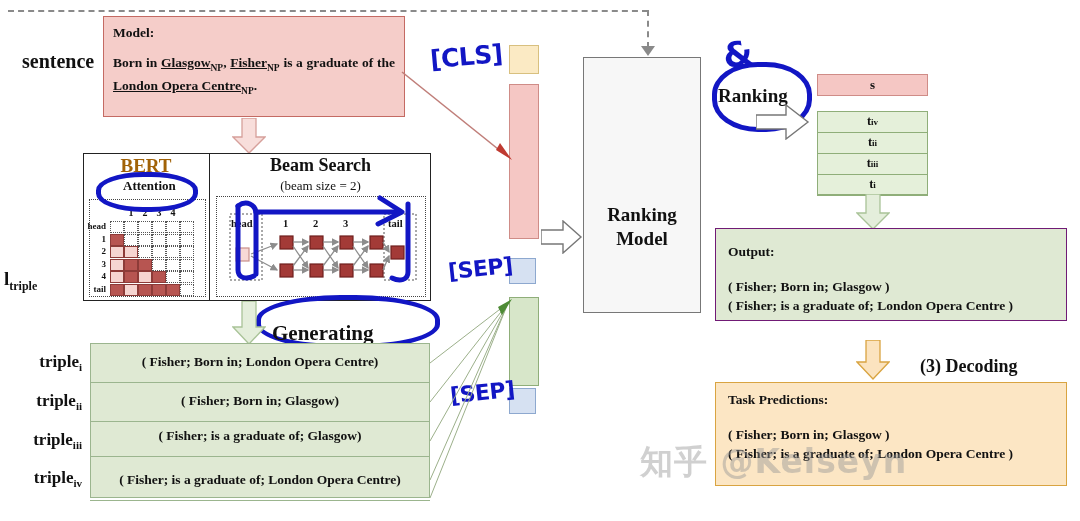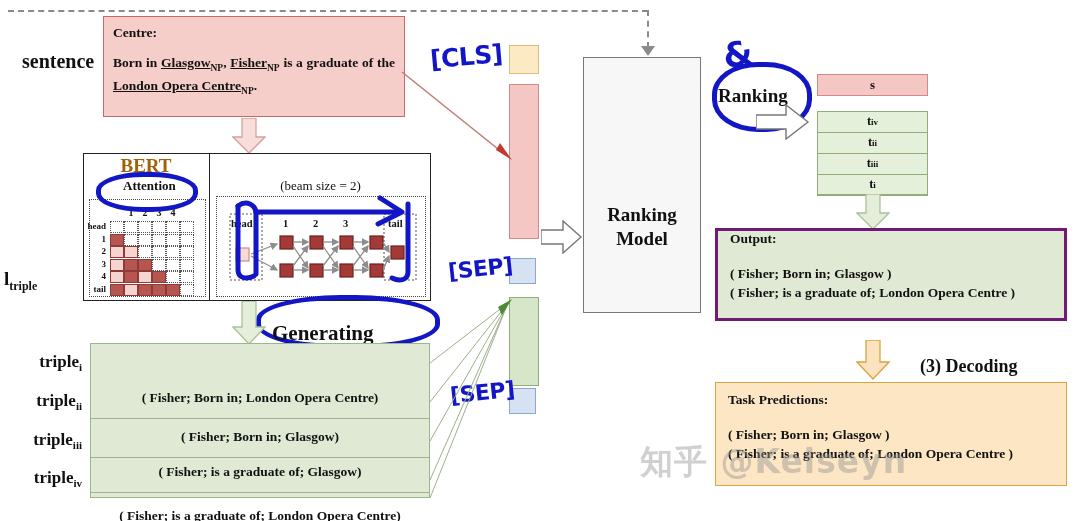--- a/index.html
+++ b/index.html
@@ -46,21 +46,21 @@
   #attn-grid{left:110px;top:221px;}
   .attn-colhdr{position:absolute;font-size:10px;font-weight:bold;color:#111;text-align:center;width:14px;}
   .attn-rowhdr{position:absolute;font-size:9px;font-weight:bold;color:#111;text-align:right;width:26px;}
   .attn-cell{position:absolute;width:14px;height:12px;border:1px dotted #555;box-sizing:border-box;}
   .bhdr{position:absolute;font-size:10.5px;font-weight:bold;color:#111;}
 
   
   #triples-box{left:90px;top:343px;width:340px;height:155px;border:1px solid #9bb58e;background:#dfe9d3;}
   .triple-row{position:absolute;left:90px;width:340px;height:38.75px;border-bottom:1px solid #9bb58e;
               display:flex;align-items:center;justify-content:center;
-              font-size:13.5px;font-weight:bold;color:#111;margin-top:36px;}
+              font-size:13.5px;font-weight:bold;color:#111;}
   .triple-tag{position:absolute;font-size:17px;font-weight:bold;color:#111;text-align:right;width:82px;}
   .triple-tag sub{font-size:11px;}
 
   
   #tok-cls{left:509px;top:45px;width:30px;height:29px;background:#fbeac4;border:1.2px solid #d8c07f;}
   #tok-red{left:509px;top:84px;width:30px;height:155px;background:#f5c7c4;border:1.2px solid #cf8c87;}
   #tok-sep1{left:509px;top:258px;width:27px;height:26px;background:#d6e1f2;border:1.2px solid #8da8cf;}
   #tok-green{left:509px;top:297px;width:30px;height:89px;background:#d7e6c9;border:1.2px solid #8fae79;}
   #tok-sep2{left:509px;top:388px;width:27px;height:26px;background:#d6e1f2;border:1.2px solid #8da8cf;}
 
@@ -85,21 +85,21 @@
 
   
   #s-box{left:817px;top:74px;width:111px;height:22px;background:#f5c7c4;border:1px solid #cf8c87;
          display:flex;align-items:center;justify-content:center;font-size:13px;font-weight:bold;color:#111;}
   #ranked-box{left:817px;top:111px;width:111px;height:84px;border:1px solid #8fae79;background:#e5f0da;}
   .ranked-row{position:absolute;left:817px;width:111px;height:21px;border-bottom:1px solid #8fae79;
               display:flex;align-items:center;justify-content:center;font-size:12.5px;font-weight:bold;color:#111;}
   .ranked-row sub{font-size:9px;}
 
   
-  #output-box{left:715px;top:228px;width:352px;height:93px;background:#dfe9d3;border:3px solid #701a75;padding:0 12px;}
+  #output-box{left:715px;top:228px;width:352px;height:93px;background:#dfe9d3;border:1px solid #701a75;padding:15px 12px;}
   #pred-box{left:715px;top:382px;width:352px;height:104px;background:#fce6c4;border:1.2px solid #d9a441;padding:9px 12px;}
   .outttl{font-size:13.5px;font-weight:bold;color:#111;}
   .outline{font-size:13.5px;font-weight:bold;color:#111;line-height:19px;}
   .outbody{margin-top:17px;}
   #decoding-label{left:920px;top:356px;font-size:18px;font-weight:bold;color:#111;}
 
   
   #watermark{position:absolute;left:640px;top:440px;font-size:33px;color:rgba(150,150,150,0.45);
              font-family:"DejaVu Sans", sans-serif;font-weight:bold;letter-spacing:1px;}
 </style>
@@ -111,33 +111,34 @@
   <div class="dash-h abs" style="left:8px;top:10px;width:640px;"></div>
   <div class="dash-v abs" style="left:647px;top:10px;height:38px;"></div>
   <div class="dash-head" style="left:641px;top:46px;"></div>
 
   <div class="abs" id="sentence-label">sentence</div>
   <div class="abs" id="ltriple-label">
     <span>l</span><sub>triple</sub>
   </div>
 
   <div class="abs" id="input-box">
-    <div class="ttl">Centre:</div>
+    <div class="ttl">Model:</div>
     <div class="sent">
       <span>Born in </span><u>Glasgow</u><span class="np">NP</span><span>, </span><u>Fisher</u><span class="np">NP</span><span> is a graduate of the </span><u>London Opera Centre</u><span class="np">NP</span><span>.</span>
     </div>
   </div>
 
   <svg class="abs" style="left:232px;top:118px;" width="34" height="36">
     <polygon points="10,0 24,0 24,19 33,19 17,35 1,19 10,19" fill="#f8dedb" stroke="#d6a09b" stroke-width="1.3"></polygon>
   </svg>
 
   <div class="abs" id="module-box"></div>
   <div class="abs" id="module-divider"></div>
   <div class="abs" id="bert-title">BERT</div>
+  <div class="abs" id="beam-title">Beam Search</div>
   <div class="abs" id="beam-sub">(beam size = 2)</div>
 
   <div class="abs" id="bert-inner"></div>
   <div class="abs" id="beam-inner"></div>
 
   <div class="abs" id="attn-grid">
       <div class="attn-colhdr" style="left: 14px; top: -14px;">1</div>
       <div class="attn-colhdr" style="left: 28px; top: -14px;">2</div>
       <div class="attn-colhdr" style="left: 42px; top: -14px;">3</div>
       <div class="attn-colhdr" style="left: 56px; top: -14px;">4</div>

